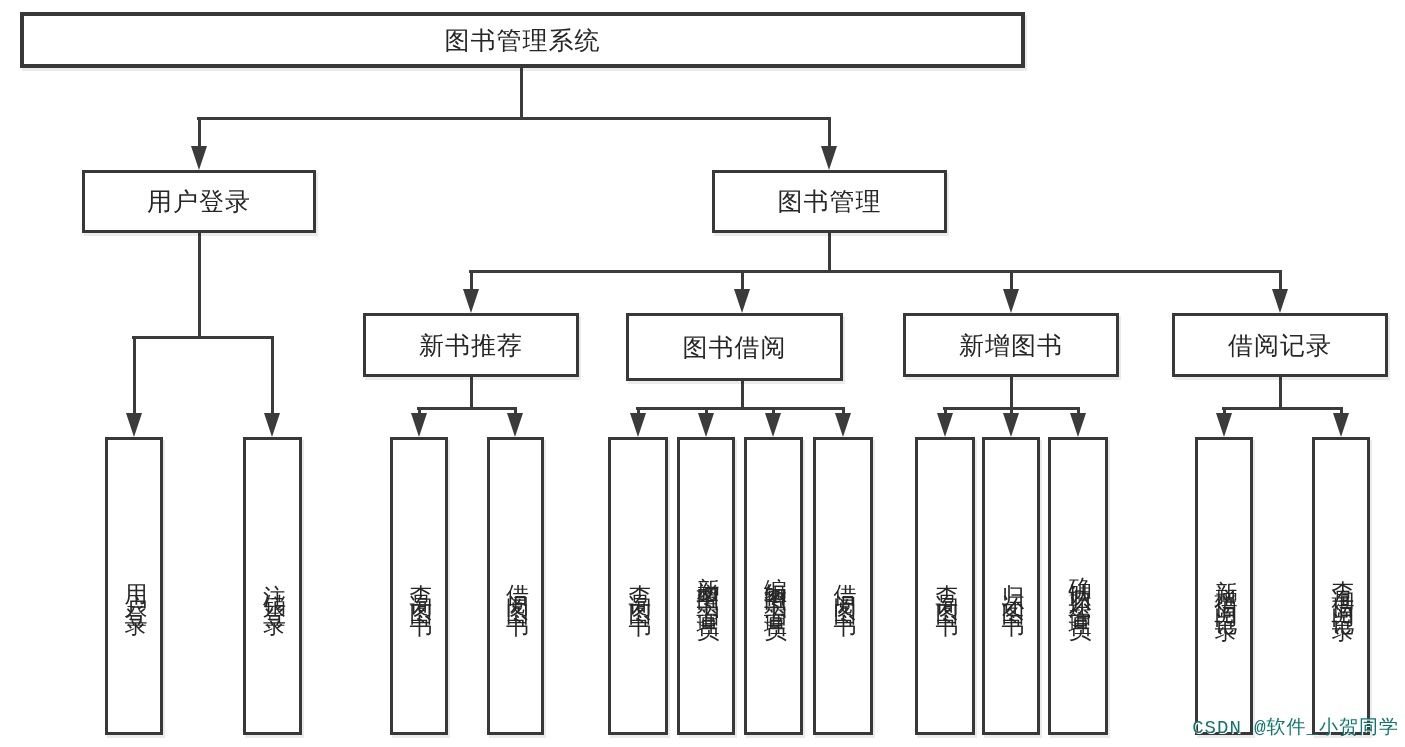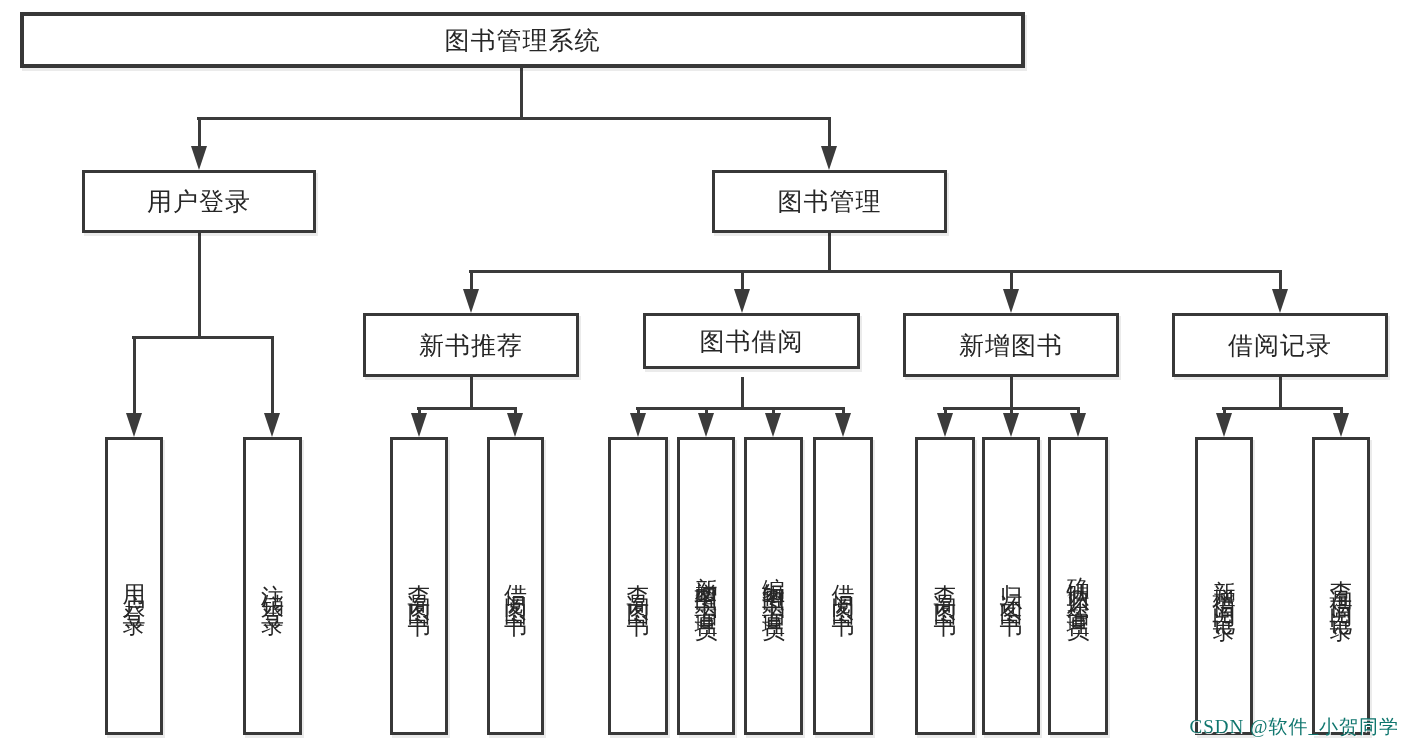--- a/index.html
+++ b/index.html
@@ -1,19 +1,19 @@
 <!DOCTYPE html>
 <html><head>
 <meta charset="utf-8">
 <style>
   html,body{margin:0;padding:0;background:#ffffff;}
   *{box-sizing:border-box;}
   .canvas{
     position:relative;width:1405px;height:747px;background:#ffffff;overflow:hidden;
-    font-family:Liberation Serif, serif;
+    font-family:Liberation Mono, monospace;
   }
   .node{
     position:absolute;background:#ffffff;border:3px solid #383838;
     display:flex;align-items:center;justify-content:center;
     color:#262626;font-size:25px;letter-spacing:1px;
     box-shadow:2px 3px 0 rgba(0,0,0,0.08);
   }
   .node.root{border-width:4px;}
   .leaf{
     position:absolute;top:437px;height:298px;background:#ffffff;border:3px solid #383838;
@@ -99,21 +99,21 @@
       <div class="vline" style="left: 1339.5px; top: 407px; height: 10px;"></div>
       <div class="ahead" style="left: 1333px; top: 413px;"></div>
     </div>
 
   <div class="node root" style="left:20px;top:12px;width:1005px;height:56px">图书管理系统</div>
 
   <div class="node" style="left:82px;top:170px;width:234px;height:63px">用户登录</div>
   <div class="node" style="left:363px;top:313px;width:216px;height:64px">新书推荐</div>
 
   <div class="node" style="left:712px;top:170px;width:235px;height:63px">图书管理</div>
-  <div class="node" style="left:643px;top:313px;width:217px;height:56px">图书借阅</div>
+  <div class="node" style="left:626px;top:313px;width:217px;height:68px">图书借阅</div>
   <div class="node" style="left:903px;top:313px;width:216px;height:64px">新增图书</div>
   <div class="node" style="left:1172px;top:313px;width:216px;height:64px">借阅记录</div>
 
   <div class="leaf" style="left:105px;width:58px">
     <span class="vtext">用户登录</span>
   </div>
   <div class="leaf" style="left:243px;width:59px">
     <span class="vtext">注销登录</span>
   </div>
 

